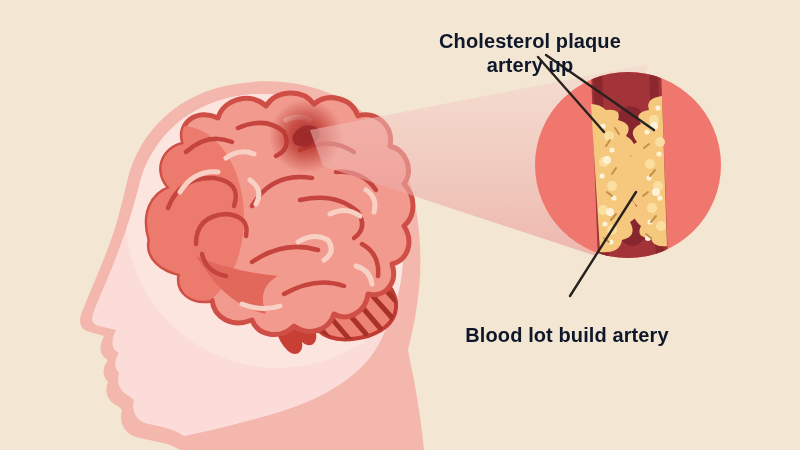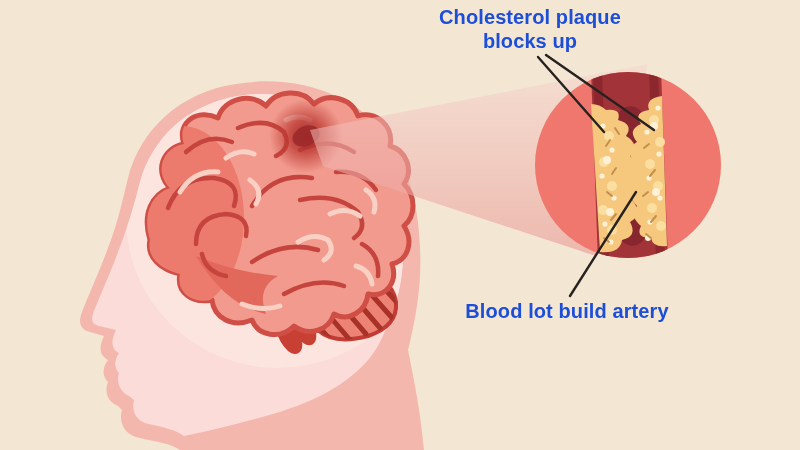--- a/index.html
+++ b/index.html
@@ -6,26 +6,27 @@
   .stage {
     position:relative;
     width:800px; height:450px;
     overflow:hidden;
     background:#f3e7d4;
     font-family:"Liberation Sans", sans-serif;
   }
   .stage svg { position:absolute; left:0; top:0; display:block; }
   .label {
     position:absolute;
-    color:#1d4ed8;
+    color:#0f172a;
     font-weight:700;
     font-size:20px;
     line-height:1.18;
     text-align:center;
     letter-spacing:0.1px;
+    margin-top:24px;
   }
   .label-top { left:420px; top:6px; width:220px; }
   .label-bottom { left:437px; top:300px; width:260px; }
 </style>
 </head>
 <body>
 
 <div class="stage">
 
   <svg width="800" height="450" viewBox="0 0 800 450" aria-hidden="true">
@@ -168,17 +169,17 @@
 
     <g stroke="#27221f" stroke-width="2.4" stroke-linecap="round">
       <line x1="538" y1="57" x2="604" y2="132"></line>
       <line x1="546" y1="55" x2="654" y2="130"></line>
       <line x1="636" y1="192" x2="570" y2="296"></line>
     </g>
   </svg>
 
   <div class="label label-top">
     <div>Cholesterol plaque</div>
-    <div>blocks up</div>
+    <div>artery up</div>
   </div>
   <div class="label label-bottom">Blood lot build artery</div>
 
 </div>
 
 </body></html>

